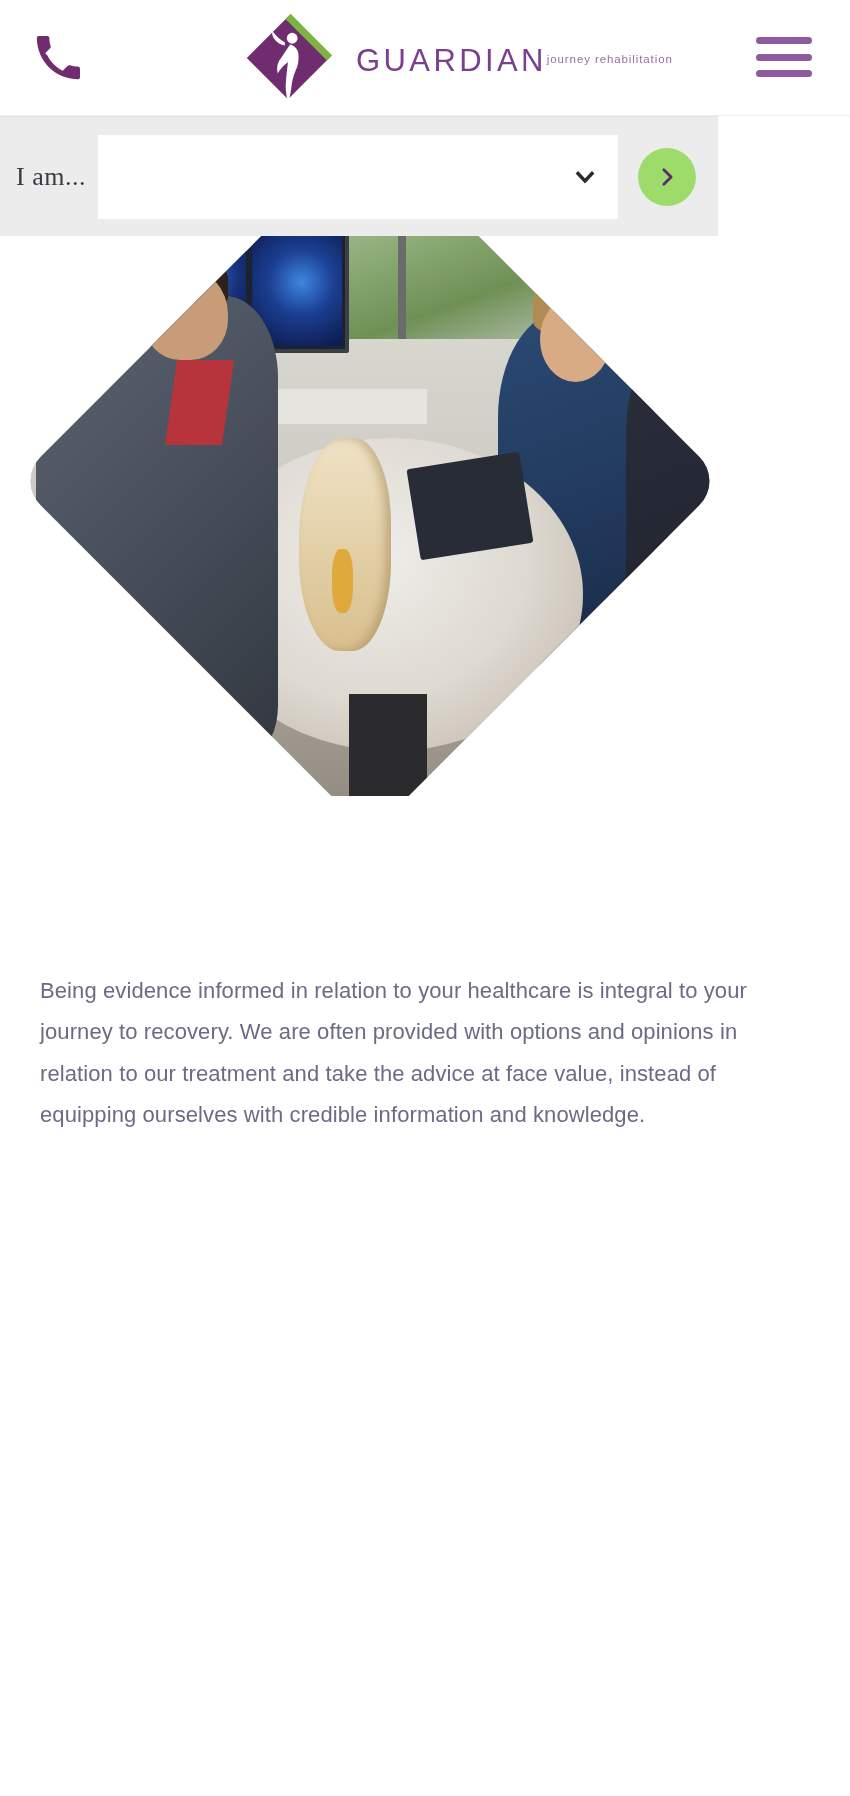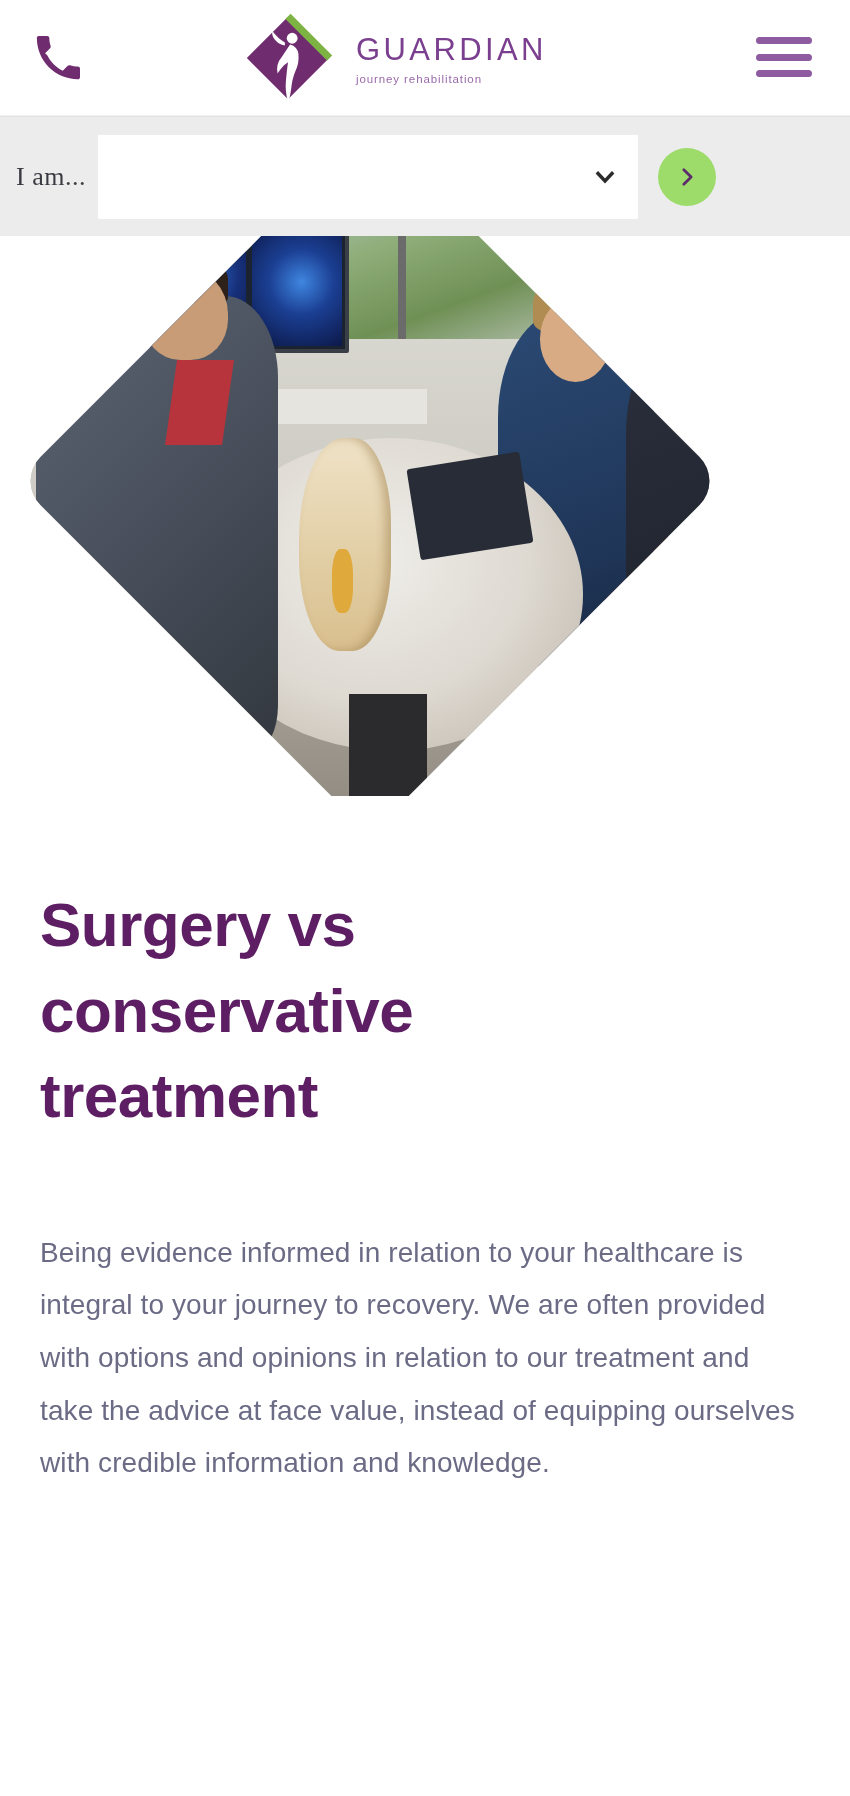--- a/index.html
+++ b/index.html
@@ -60,21 +60,20 @@
   .logo-mark {
     position: relative;
     width: 104px;
     height: 104px;
     flex: 0 0 104px;
   }
   .logo-mark svg { width: 104px; height: 104px; display: block; }
 
   .brand-text {
     display: flex;
-    flex-direction: column;
     padding-top: 4px;
   }
   .brand-name {
     font-family: "Liberation Sans", sans-serif;
     font-size: 31px;
     letter-spacing: 3.4px;
     color: #7b3f8f;
     line-height: 1;
     font-weight: 400;
   }
@@ -106,21 +105,21 @@
     display: block;
     width: 56px;
     height: 7px;
     border-radius: 4px;
     background: #8e5aa0;
   }
 
   
   .selector-bar {
     position: relative;
-    width: 850px;
+    width: 718px;
     height: 120px;
     background: #ececec;
     display: flex;
     align-items: center;
     padding: 0 0 0 16px;
     border-top: 1px solid #e2e2e2;
   }
 
   .selector-label {
     font-family: "Liberation Serif", serif;
@@ -343,21 +342,21 @@
     font-size: 62px;
     line-height: 1.38;
     font-weight: 700;
     color: #5e1e64;
     letter-spacing: -0.5px;
     max-width: 470px;
   }
   .article-body {
     margin-top: 88px;
     font-family: "Liberation Sans", sans-serif;
-    font-size: 28px;
+    font-size: 22px;
     line-height: 1.88;
     color: #6b6b86;
     max-width: 760px;
     letter-spacing: 0.1px;
   }
 </style>
 </head>
 <body>
 
 <div class="page">
@@ -447,17 +446,16 @@
           <div class="ph-man-head"></div>
           <div class="ph-man-shirt"></div>
           <div class="ph-tablet"></div>
           <div class="ph-spine"></div>
         </div>
       </div>
     </div>
   </div>
 
   <main class="article">
-    <h1 class="article-title">Surgery vs conservative treatment</h1>
     <p class="article-body">Being evidence informed in relation to your healthcare is integral to your journey to recovery. We are often provided with options and opinions in relation to our treatment and take the advice at face value, instead of equipping ourselves with credible information and knowledge.</p>
   </main>
 
 </div>
 
 </body></html>

